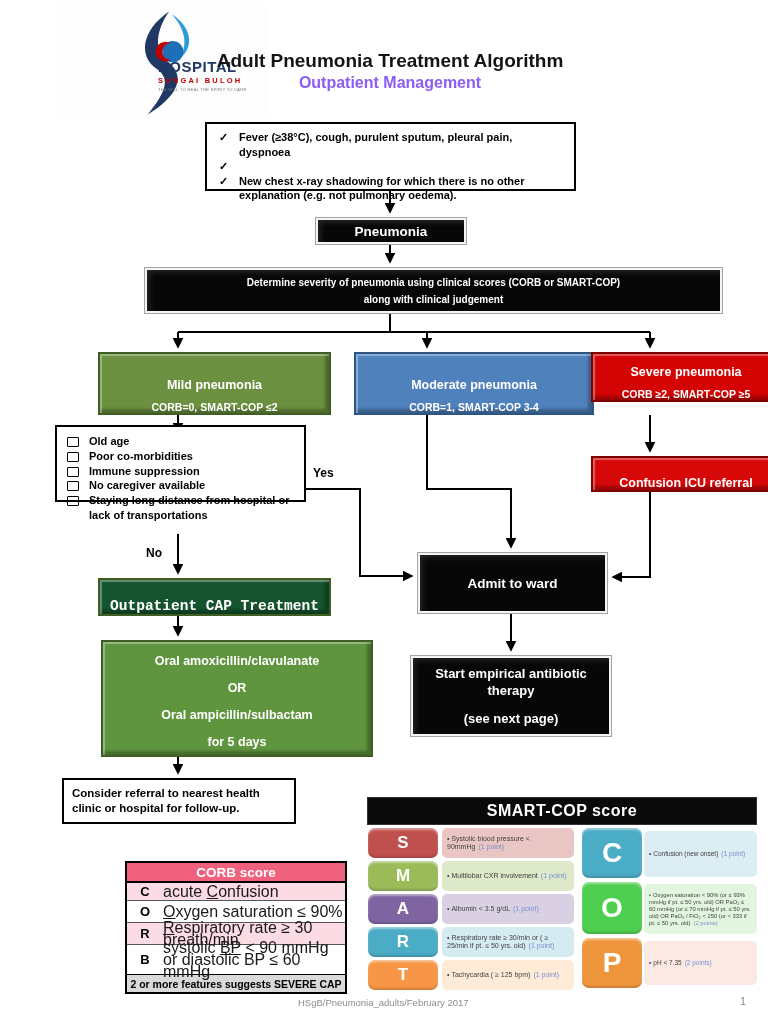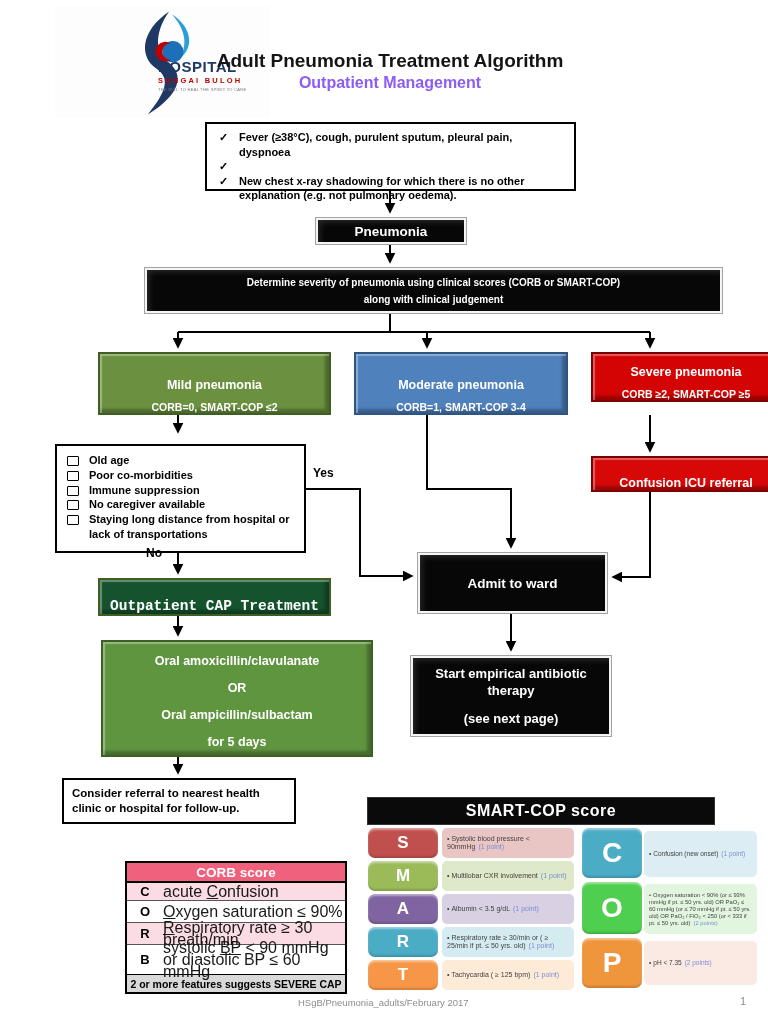--- a/index.html
+++ b/index.html
@@ -18,21 +18,21 @@
   .logo-tag{font-size:4px;color:#777;margin-top:2px;letter-spacing:.3px;}
 
   .title{left:190px;top:50px;width:400px;text-align:center;font-size:19px;font-weight:600;color:#141414;}
   .subtitle{left:190px;top:74px;width:400px;text-align:center;font-size:16px;font-weight:700;color:#8b5cf6;}
 
   
   .plainbox{background:#fff;border:2px solid #000;box-sizing:border-box;z-index:2;}
   .entrybox{left:205px;top:122px;width:371px;height:69px;padding:6px 8px 4px 12px;}
   .check-row{display:flex;font-size:11px;font-weight:bold;line-height:14.5px;color:#000;}
   .check{width:20px;flex:0 0 20px;color:#000;}
-  .riskbox{left:55px;top:444px;width:251px;height:109px;padding:7px 6px 8px 10px;}
+  .riskbox{left:55px;top:425px;width:251px;height:77px;padding:7px 6px 8px 10px;}
   .risk-row{display:flex;font-size:11px;font-weight:bold;line-height:14.8px;color:#000;}
   .sq{flex:0 0 10px;width:8px;height:8px;border:1.4px solid #000;border-radius:1px;margin:3px 10px 0 0;}
   .refbox{left:62px;top:778px;width:234px;height:46px;padding:6px 8px;font-size:11.5px;font-weight:bold;line-height:15px;color:#000;}
 
   
   .blackbox{background:#070707;border:1px solid #a3a3a3;box-shadow:inset 0 0 0 2px #f5f5f5, inset 4px 4px 6px rgba(255,255,255,.14);
             color:#fff;display:flex;flex-direction:column;align-items:center;justify-content:center;text-align:center;box-sizing:border-box;z-index:2;}
   .pneu{left:315px;top:217px;width:152px;height:28px;font-size:13.5px;font-weight:bold;}
   .determine{left:144px;top:267px;width:579px;height:47px;font-size:10px;font-weight:bold;line-height:17px;}
   .admit{left:417px;top:552px;width:191px;height:62px;font-size:13.5px;font-weight:bold;}
@@ -41,41 +41,41 @@
 
   
   .cbox{display:flex;flex-direction:column;align-items:center;justify-content:flex-end;text-align:center;color:#fff;
         box-sizing:border-box;box-shadow:inset 2px 2px 1px rgba(255,255,255,.35), inset -4px -4px 3px rgba(0,0,0,.28);z-index:2;margin-left:36px;}
   .green-b{border:2px solid #3f5e22;}
   .blue-b{border:2px solid #2d5583;}
   .red-b{border:2px solid #7c0202;}
   .sev-title{font-size:12.5px;font-weight:bold;}
   .sev-sub{font-size:10.5px;font-weight:bold;margin-top:9px;}
   .mild{left:62px;top:352px;width:233px;height:63px;}
-  .mod{left:318px;top:352px;width:214px;height:63px;}
+  .mod{left:318px;top:352px;width:240px;height:63px;}
   .sev{left:555px;top:352px;width:190px;height:50px;}
   .icu{left:555px;top:456px;width:190px;height:36px;font-size:12.5px;font-weight:bold;}
   .outp{left:62px;top:578px;width:233px;height:38px;font-size:14.5px;font-weight:bold;}
   .oral{left:65px;top:640px;width:272px;height:117px;font-size:12.5px;font-weight:bold;line-height:14px;}
   .oral div{margin:6.5px 0;}
 
   .flowlabel{font-size:12px;font-weight:bold;color:#000;z-index:3;}
 
   
   .corb{left:125px;top:861px;width:222px;border:2px solid #000;box-sizing:border-box;background:#fff;z-index:2;}
   .corb-h{height:18px;display:flex;align-items:center;justify-content:center;color:#fff;font-weight:bold;font-size:13.5px;border-bottom:2px solid #000;}
   .corb-row{display:flex;border-bottom:1px solid #555;}
   .corb-letter{flex:0 0 36px;display:flex;align-items:center;justify-content:center;font-weight:bold;font-size:13px;color:#000;}
   .corb-desc{flex:1;font-size:16px;color:#1a1a1a;display:flex;align-items:center;padding:2px 2px 2px 0;line-height:12px;}
   .corb-desc .wrap{display:inline;}
   .u{text-decoration:underline;}
   .corb-f{height:17px;display:flex;align-items:center;justify-content:center;font-size:10.5px;font-weight:bold;color:#000;border-top:1px solid #000;}
 
   
-  .sc-h{left:367px;top:797px;width:348px;height:28px;background:#0a0a0a;color:#fff;display:flex;align-items:center;justify-content:center;
+  .sc-h{left:367px;top:797px;width:390px;height:28px;background:#0a0a0a;color:#fff;display:flex;align-items:center;justify-content:center;
         font-size:16px;font-weight:bold;letter-spacing:.5px;z-index:2;border:1px solid #333;box-sizing:border-box;}
   .chip{position:absolute;border-radius:7px;color:#fff;display:flex;align-items:center;justify-content:center;font-weight:bold;z-index:3;
         box-shadow:inset 0 2px 2px rgba(255,255,255,.45), inset 0 -2px 2px rgba(0,0,0,.15);}
   .pill{position:absolute;border-radius:5px;color:#3f3f3f;display:flex;align-items:center;z-index:2;padding:2px 5px;box-sizing:border-box;}
   .pill .txt{display:inline;}
   .pts{color:#7b8fd0;margin-left:3px;}
   .bullet{margin-right:2px;}
 
   .pg-doc{left:298px;top:997px;font-size:9.5px;color:#8c8c8c;z-index:2;}
   .pg-num{left:740px;top:995px;font-size:11px;color:#8c8c8c;z-index:2;}

